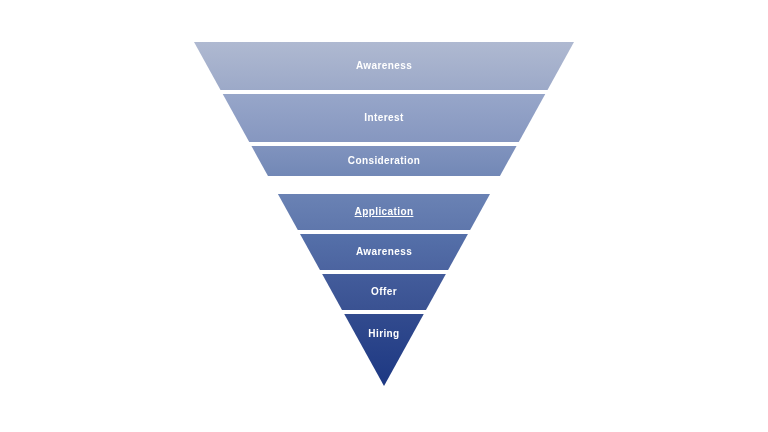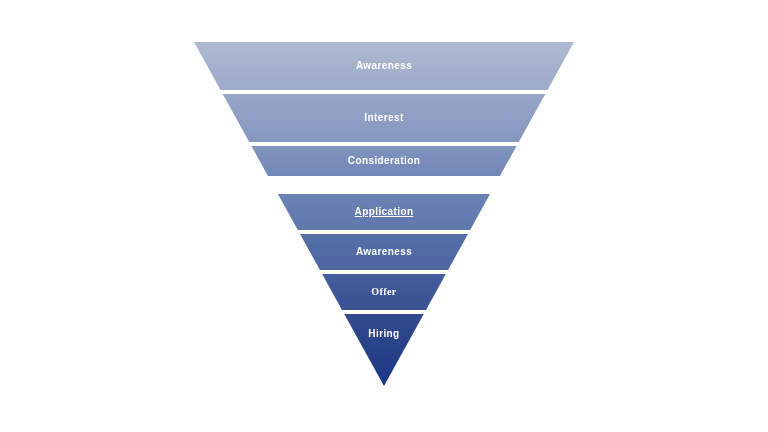--- a/index.html
+++ b/index.html
@@ -65,19 +65,19 @@
       <div class="stage" style="top: 104px; height: 30px; background: linear-gradient(rgb(128, 147, 190), rgb(114, 136, 182));">
         <span class="stage-label" style="color: rgb(255, 255, 255);">Consideration</span>
       </div>
       <div class="stage" style="top: 152px; height: 36px; background: linear-gradient(rgb(106, 130, 180), rgb(95, 119, 172));">
         <span class="stage-label" style="color: rgb(255, 255, 255); text-decoration: underline;">Application</span>
       </div>
       <div class="stage" style="top: 192px; height: 36px; background: linear-gradient(rgb(85, 112, 169), rgb(76, 100, 160));">
         <span class="stage-label" style="color: rgb(255, 255, 255);">Awareness</span>
       </div>
       <div class="stage" style="top: 232px; height: 36px; background: linear-gradient(rgb(67, 92, 155), rgb(58, 82, 146));">
-        <span class="stage-label" style="color: rgb(255, 255, 255); font-family: Liberation Serif, serif;">Offer</span>
+        <span class="stage-label" style="color: rgb(255, 255, 255);">Offer</span>
       </div>
       <div class="stage" style="top: 272px; height: 72px; background: linear-gradient(rgb(50, 75, 142), rgb(29, 56, 131));">
         <span class="stage-label" style="color: rgb(255, 255, 255); text-align: center;">Hiring</span>
       </div>
     </div>
 </div>
 
 </body></html>

